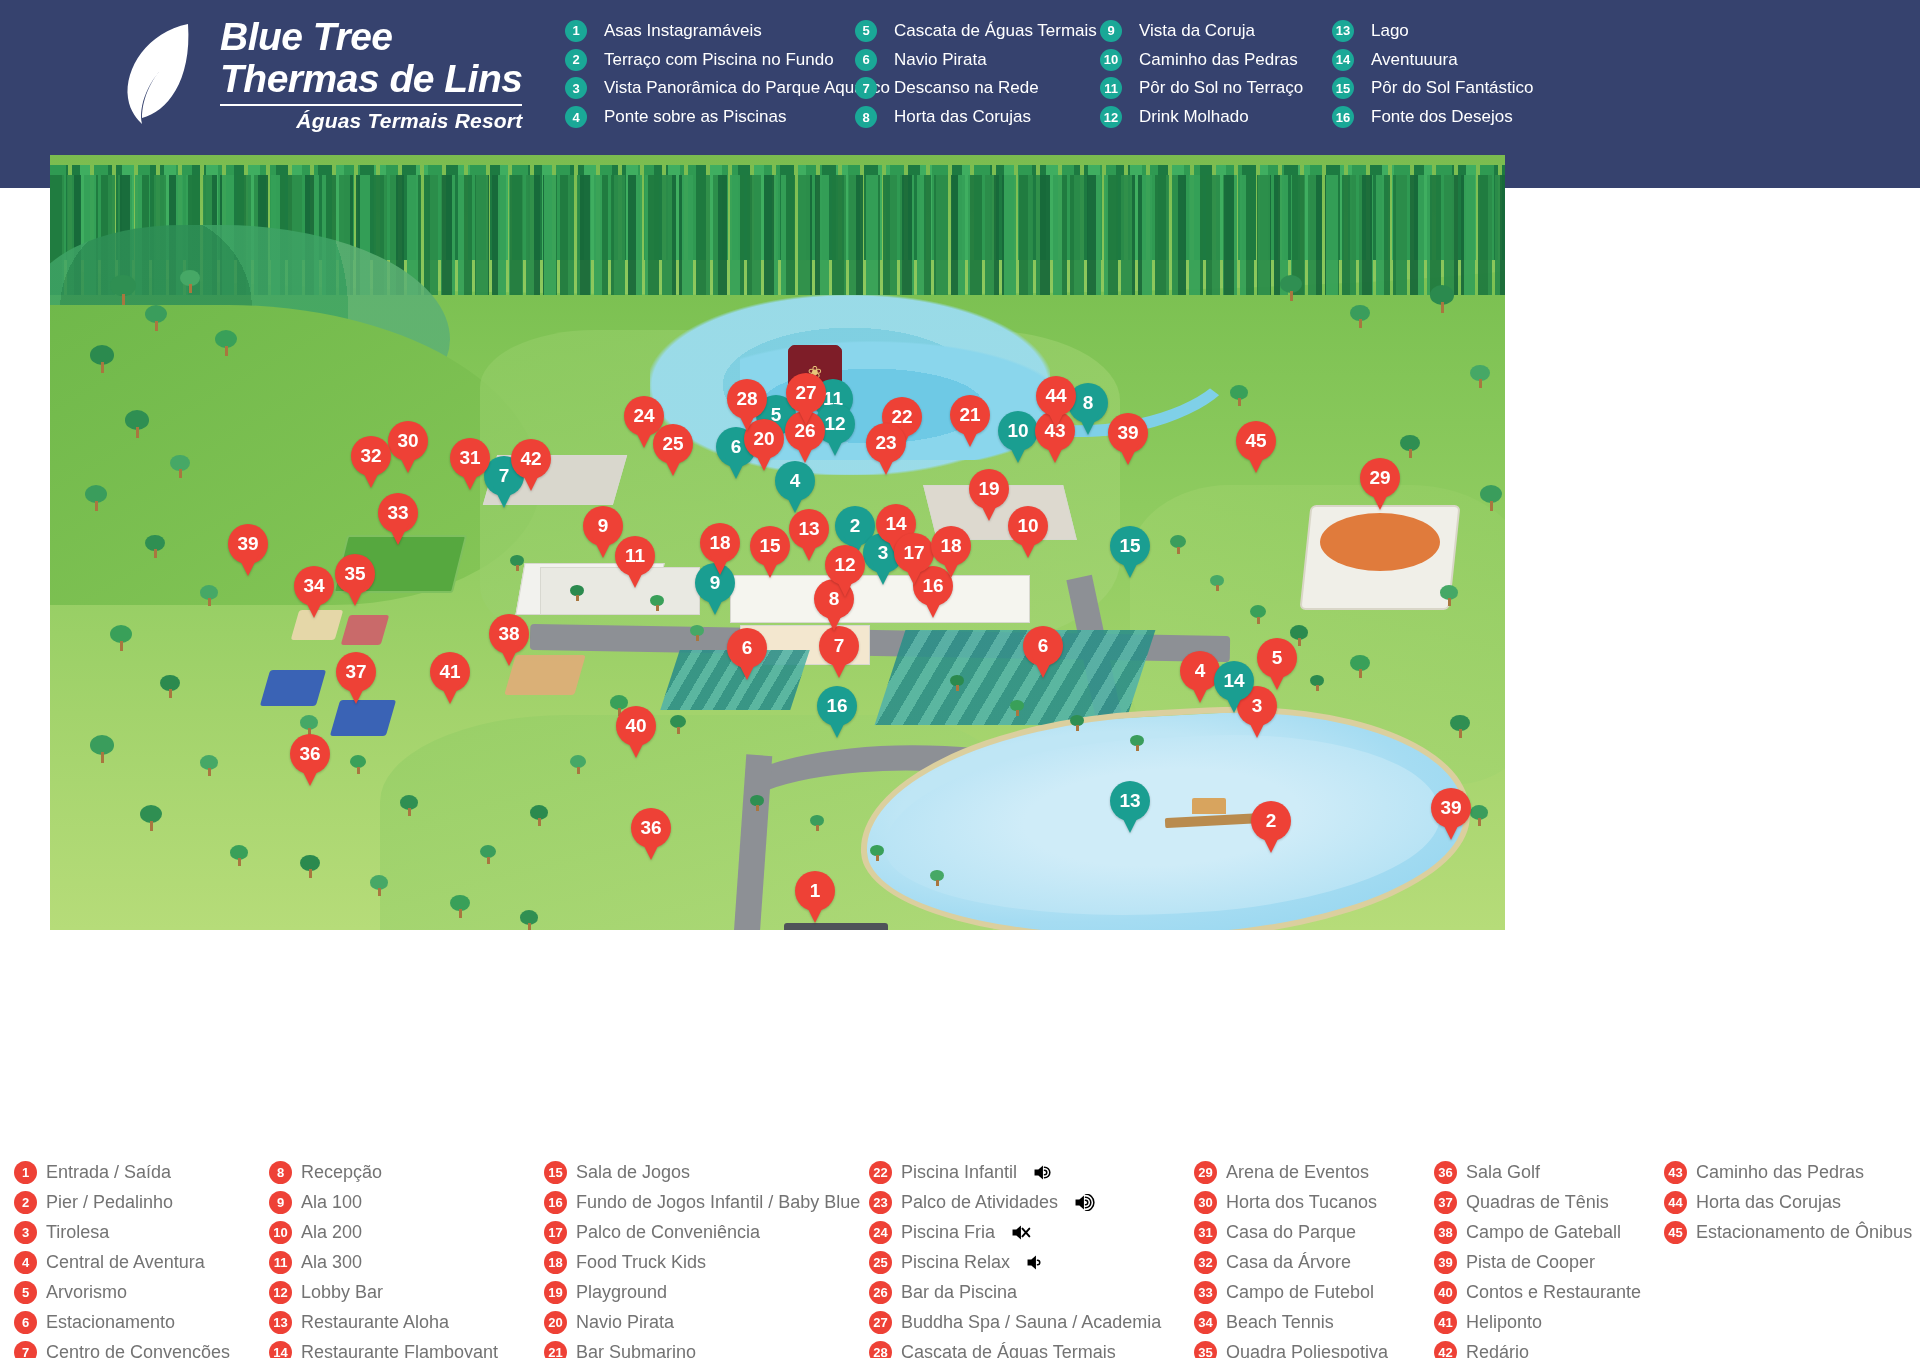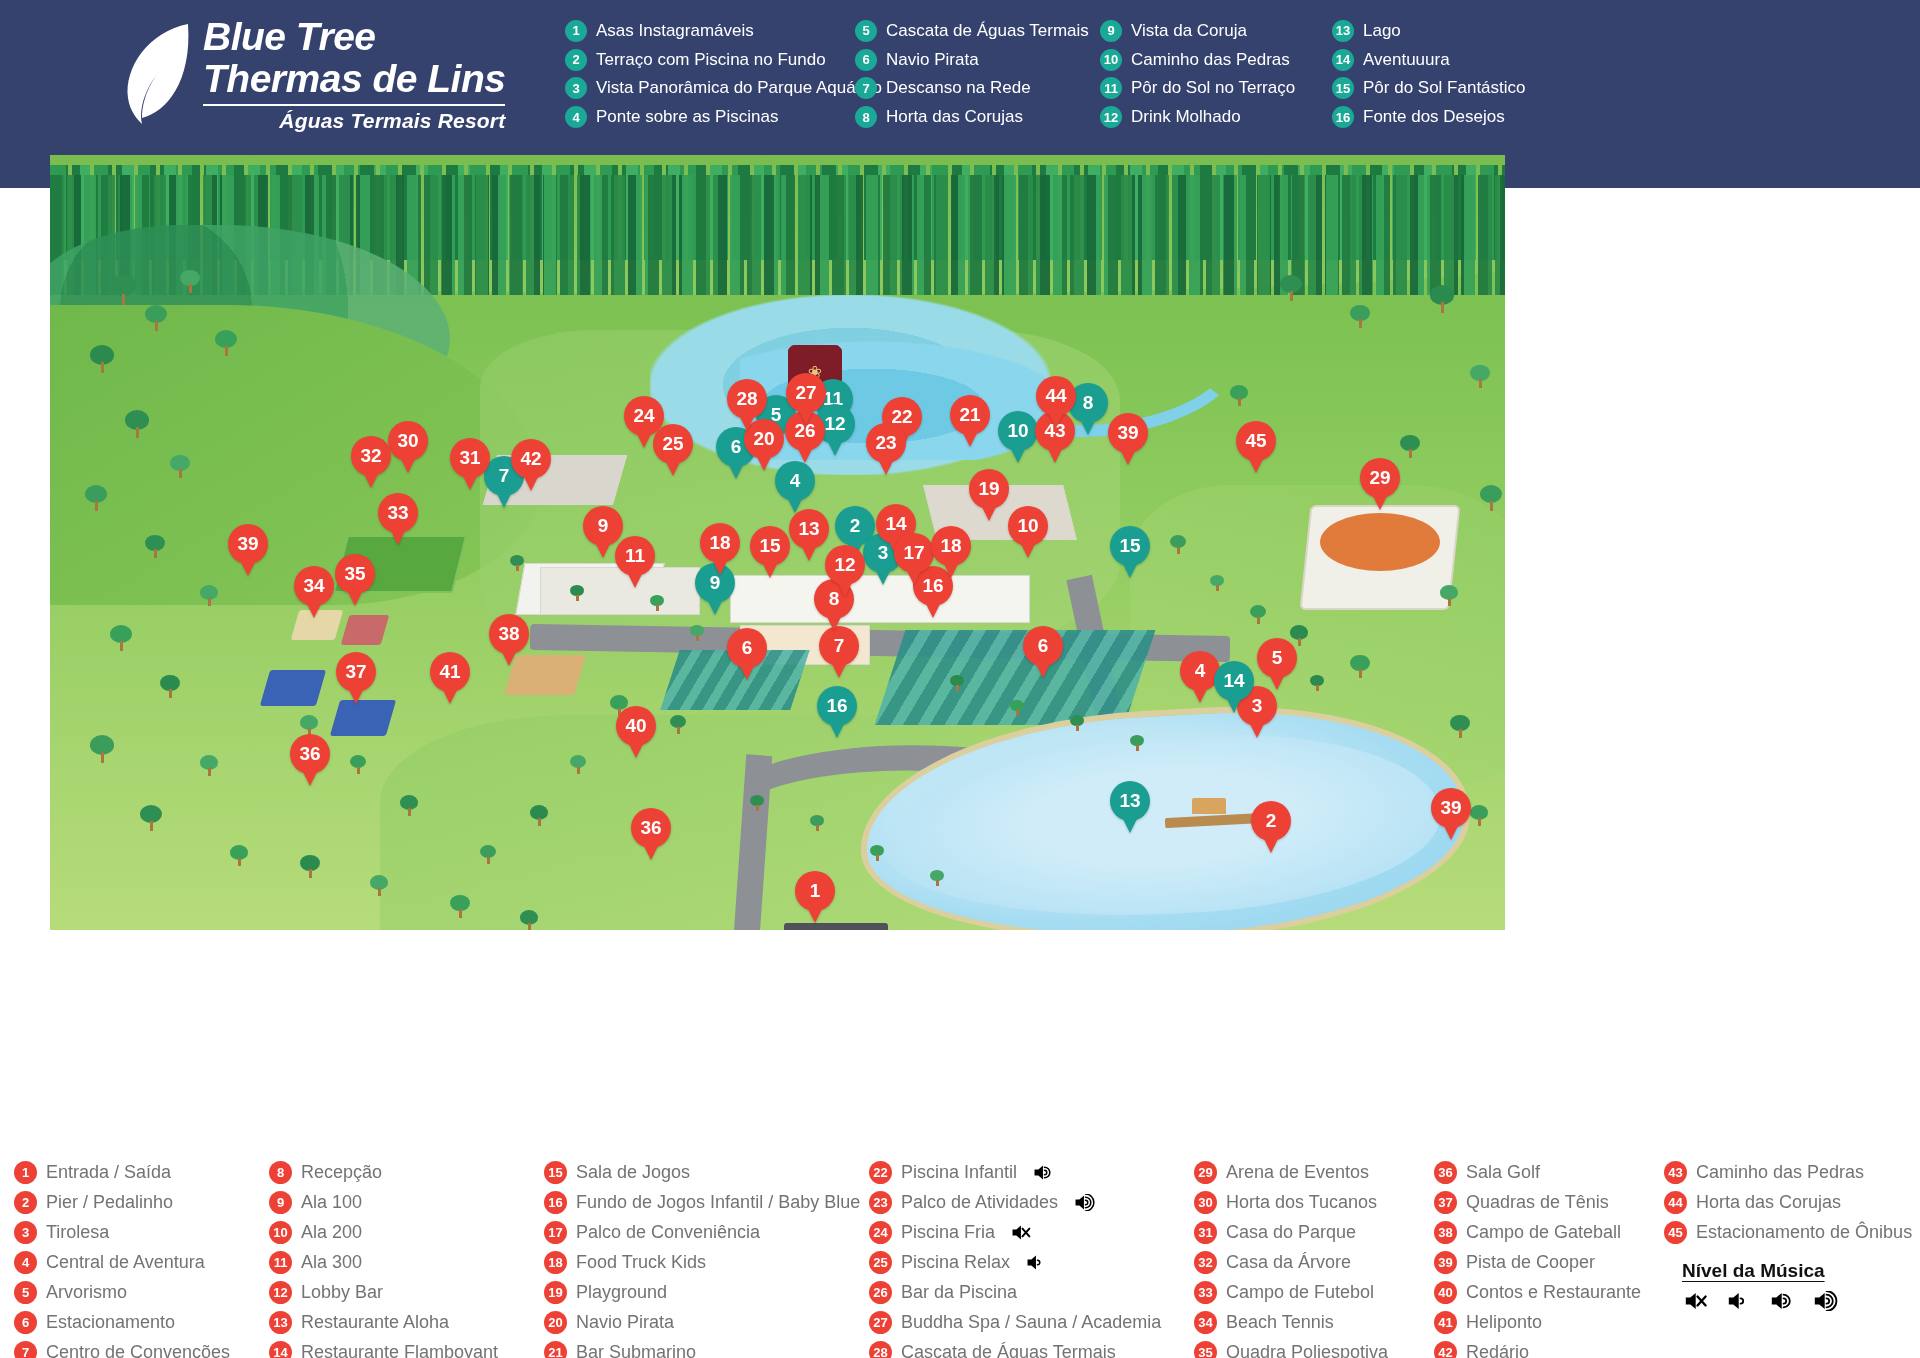--- a/index.html
+++ b/index.html
@@ -16,21 +16,21 @@
     position: absolute; left: 0; top: 0;
     width: 1920px; height: 188px;
     background: #36426e;
   }
   #logo-block {
     position: absolute; left: 118px; top: 16px;
     width: 420px; height: 125px;
     display: flex; align-items: flex-start;
   }
   #leaf-icon { width: 78px; height: 110px; flex: none; margin-top: 4px; }
-  #logo-text { margin-left: 7px; }
+  #logo-text { margin-left: 24px; }
   .logo-line {
     color: #ffffff; font-weight: bold; font-style: italic;
     font-size: 39px; line-height: 42px; letter-spacing: -0.5px;
     white-space: nowrap;
   }
   #logo-rule {
     height: 2px; background: #ffffff; margin: 4px 0 3px 0; width: 100%;
   }
   #logo-sub {
     color: #ffffff; font-weight: bold; font-style: italic;
@@ -52,21 +52,21 @@
     height: 26px;
   }
   .hl-badge {
     width: 22px; height: 22px; border-radius: 50%;
     background: #1aa897; color: #ffffff;
     font-size: 13px; font-weight: bold;
     display: flex; align-items: center; justify-content: center;
     flex: none;
   }
   .hl-label {
-    color: #ffffff; font-size: 17px; white-space: nowrap;
+    color: #ffffff; font-size: 17px; white-space: nowrap; margin-left: 8px;
   }
 
   
   #map {
     position: absolute; left: 50px; top: 155px;
     width: 1455px; height: 775px;
     overflow: hidden;
     background: linear-gradient(180deg,#8cc75c 0%, #7cc152 18%, #8ecb5f 45%, #a3d36c 72%, #b6dc79 100%);
   }
   
@@ -1048,39 +1048,15 @@
           <span class="fl-label">Caminho das Pedras</span>
         </div>
         <div class="fl-item">
           <span class="fl-badge">44</span>
           <span class="fl-label">Horta das Corujas</span>
         </div>
         <div class="fl-item">
           <span class="fl-badge">45</span>
           <span class="fl-label">Estacionamento de Ônibus</span>
         </div>
-        <div id="music-level">
-          <div id="music-title">Nível da Música</div>
-          <div id="music-icons">
-            <svg viewBox="0 0 30 22" width="27" height="20">
-              <path d="M2 7 H7 L13 2 V20 L7 15 H2 Z" fill="#000"></path>
-              <path d="M15 6 L24 16 M24 6 L15 16" stroke="#000" stroke-width="2.6" fill="none" stroke-linecap="round"></path>
-            </svg>
-            <svg viewBox="0 0 30 22" width="27" height="20">
-              <path d="M2 7 H7 L13 2 V20 L7 15 H2 Z" fill="#000"></path>
-              <path d="M15 8 A 3 3 0 0 1 15 14" stroke="#000" stroke-width="2" fill="none" stroke-linecap="round"></path>
-            </svg>
-            <svg viewBox="0 0 30 22" width="27" height="20">
-              <path d="M2 7 H7 L13 2 V20 L7 15 H2 Z" fill="#000"></path>
-              <path d="M15 8 A 3 3 0 0 1 15 14" stroke="#000" stroke-width="2" fill="none" stroke-linecap="round"></path>
-              <path d="M15 4 A 7 7 0 0 1 15 18" stroke="#000" stroke-width="2" fill="none" stroke-linecap="round"></path>
-            </svg>
-            <svg viewBox="0 0 30 22" width="27" height="20">
-              <path d="M2 7 H7 L13 2 V20 L7 15 H2 Z" fill="#000"></path>
-              <path d="M15 8 A 3 3 0 0 1 15 14" stroke="#000" stroke-width="2" fill="none" stroke-linecap="round"></path>
-              <path d="M15 4 A 7 7 0 0 1 15 18" stroke="#000" stroke-width="2" fill="none" stroke-linecap="round"></path>
-              <path d="M15 0 A 11 11 0 0 1 15 22" stroke="#000" stroke-width="2" fill="none" stroke-linecap="round"></path>
-            </svg>
-          </div>
-        </div>
       </div>
     </div>
 </div>
 
 </body></html>

